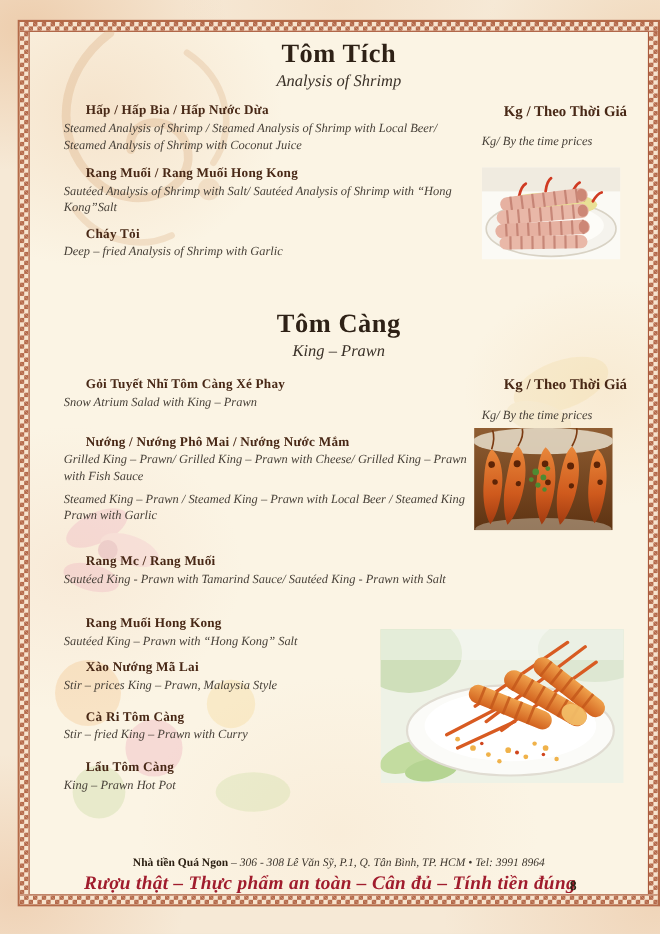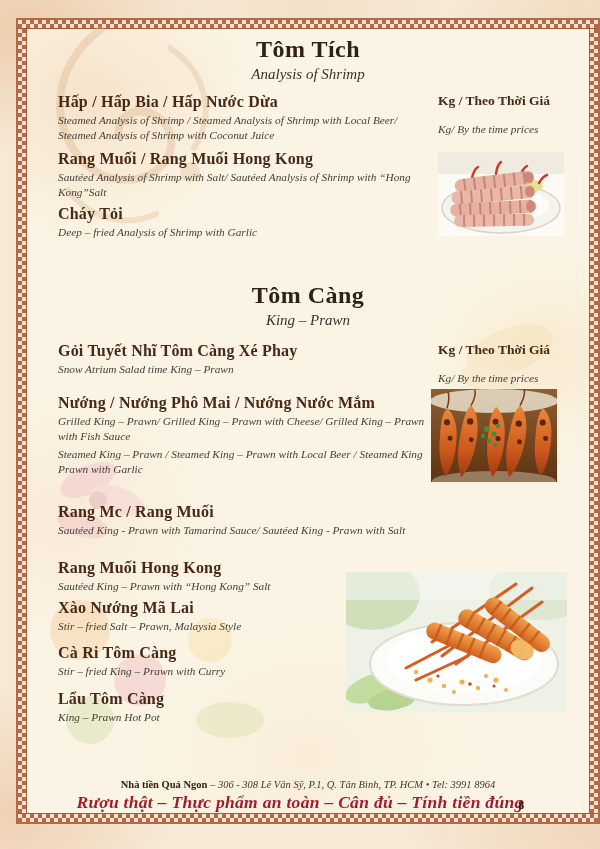--- a/index.html
+++ b/index.html
@@ -47,24 +47,24 @@
   .section-title {
     position:absolute; left:0; width:100%; text-align:center;
     font-weight:bold; font-size:24px; letter-spacing:0.5px; color:#2e2116;
   }
   .section-sub {
     position:absolute; left:0; width:100%; text-align:center;
     font-style:italic; font-size:15px; color:#3a3128;
   }
   .item { position:absolute; left:58px; width:380px; }
   .item.narrow { width:290px; }
-  .item-name { font-weight:bold; font-size:16px; color:#482816; margin-bottom:2px; letter-spacing:0.2px; }
+  .item-name { font-weight:bold; font-size:12px; color:#482816; margin-bottom:2px; letter-spacing:0.2px;margin-left:20px; }
   .item-desc { font-style:italic; font-size:11.3px; line-height:14.5px; color:#474038; }
   .price { position:absolute; left:438px; width:132px; }
-  .price-label { font-weight:bold; font-size:13.5px; color:#482816; }
+  .price-label { font-weight:bold; font-size:13.5px; color:#482816;text-align:right; }
   .price-sub { font-style:italic; font-size:11.3px; color:#474038; margin-top:14px; }
 
   .photo { position:absolute; }
   .photo svg { display:block; }
 
   .footer-address { position:absolute; top:779px; left:36px; right:36px; text-align:center; font-size:10.5px; color:#3e372e; }
   .footer-address .rest { font-weight:bold; color:#2c2013; }
   .footer-address .addr { font-style:italic; }
   .footer-tagline {
     position:absolute; top:792px; left:36px; right:52px; text-align:center;
@@ -165,40 +165,40 @@
   <div class="section-title" style="top:282px;">Tôm Càng</div>
   <div class="section-sub" style="top:312px;">King – Prawn</div>
 
   <div class="price" style="top:342px;">
     <div class="price-label">Kg / Theo Thời Giá</div>
     <div class="price-sub">Kg/ By the time prices</div>
   </div>
 
   <div class="item" style="top:342px;">
     <div class="item-name">Gỏi Tuyết Nhĩ Tôm Càng Xé Phay</div>
-    <div class="item-desc">Snow Atrium Salad time King – Prawn</div>
+    <div class="item-desc">Snow Atrium Salad with King – Prawn</div>
   </div>
   <div class="item" style="top:394px;">
     <div class="item-name">Nướng / Nướng Phô Mai / Nướng Nước Mắm</div>
     <div class="item-desc">Grilled King – Prawn/ Grilled King – Prawn with Cheese/ Grilled King – Prawn with Fish Sauce</div>
   </div>
   <div class="item" style="top:447px;">
     <div class="item-desc">Steamed King – Prawn / Steamed King – Prawn with Local Beer / Steamed King Prawn with Garlic</div>
   </div>
   <div class="item" style="top:503px;">
     <div class="item-name">Rang Mc / Rang Muối</div>
     <div class="item-desc">Sautéed King - Prawn with Tamarind Sauce/ Sautéed King - Prawn with Salt</div>
   </div>
   <div class="item" style="top:559px;">
     <div class="item-name">Rang Muối Hong Kong</div>
     <div class="item-desc">Sautéed King – Prawn with “Hong Kong” Salt</div>
   </div>
   <div class="item narrow" style="top:599px;">
     <div class="item-name">Xào Nướng Mã Lai</div>
-    <div class="item-desc">Stir – fried Salt – Prawn, Malaysia Style</div>
+    <div class="item-desc">Stir – prices King – Prawn, Malaysia Style</div>
   </div>
   <div class="item narrow" style="top:644px;">
     <div class="item-name">Cà Ri Tôm Càng</div>
     <div class="item-desc">Stir – fried King – Prawn with Curry</div>
   </div>
   <div class="item narrow" style="top:690px;">
     <div class="item-name">Lẩu Tôm Càng</div>
     <div class="item-desc">King – Prawn Hot Pot</div>
   </div>
 

